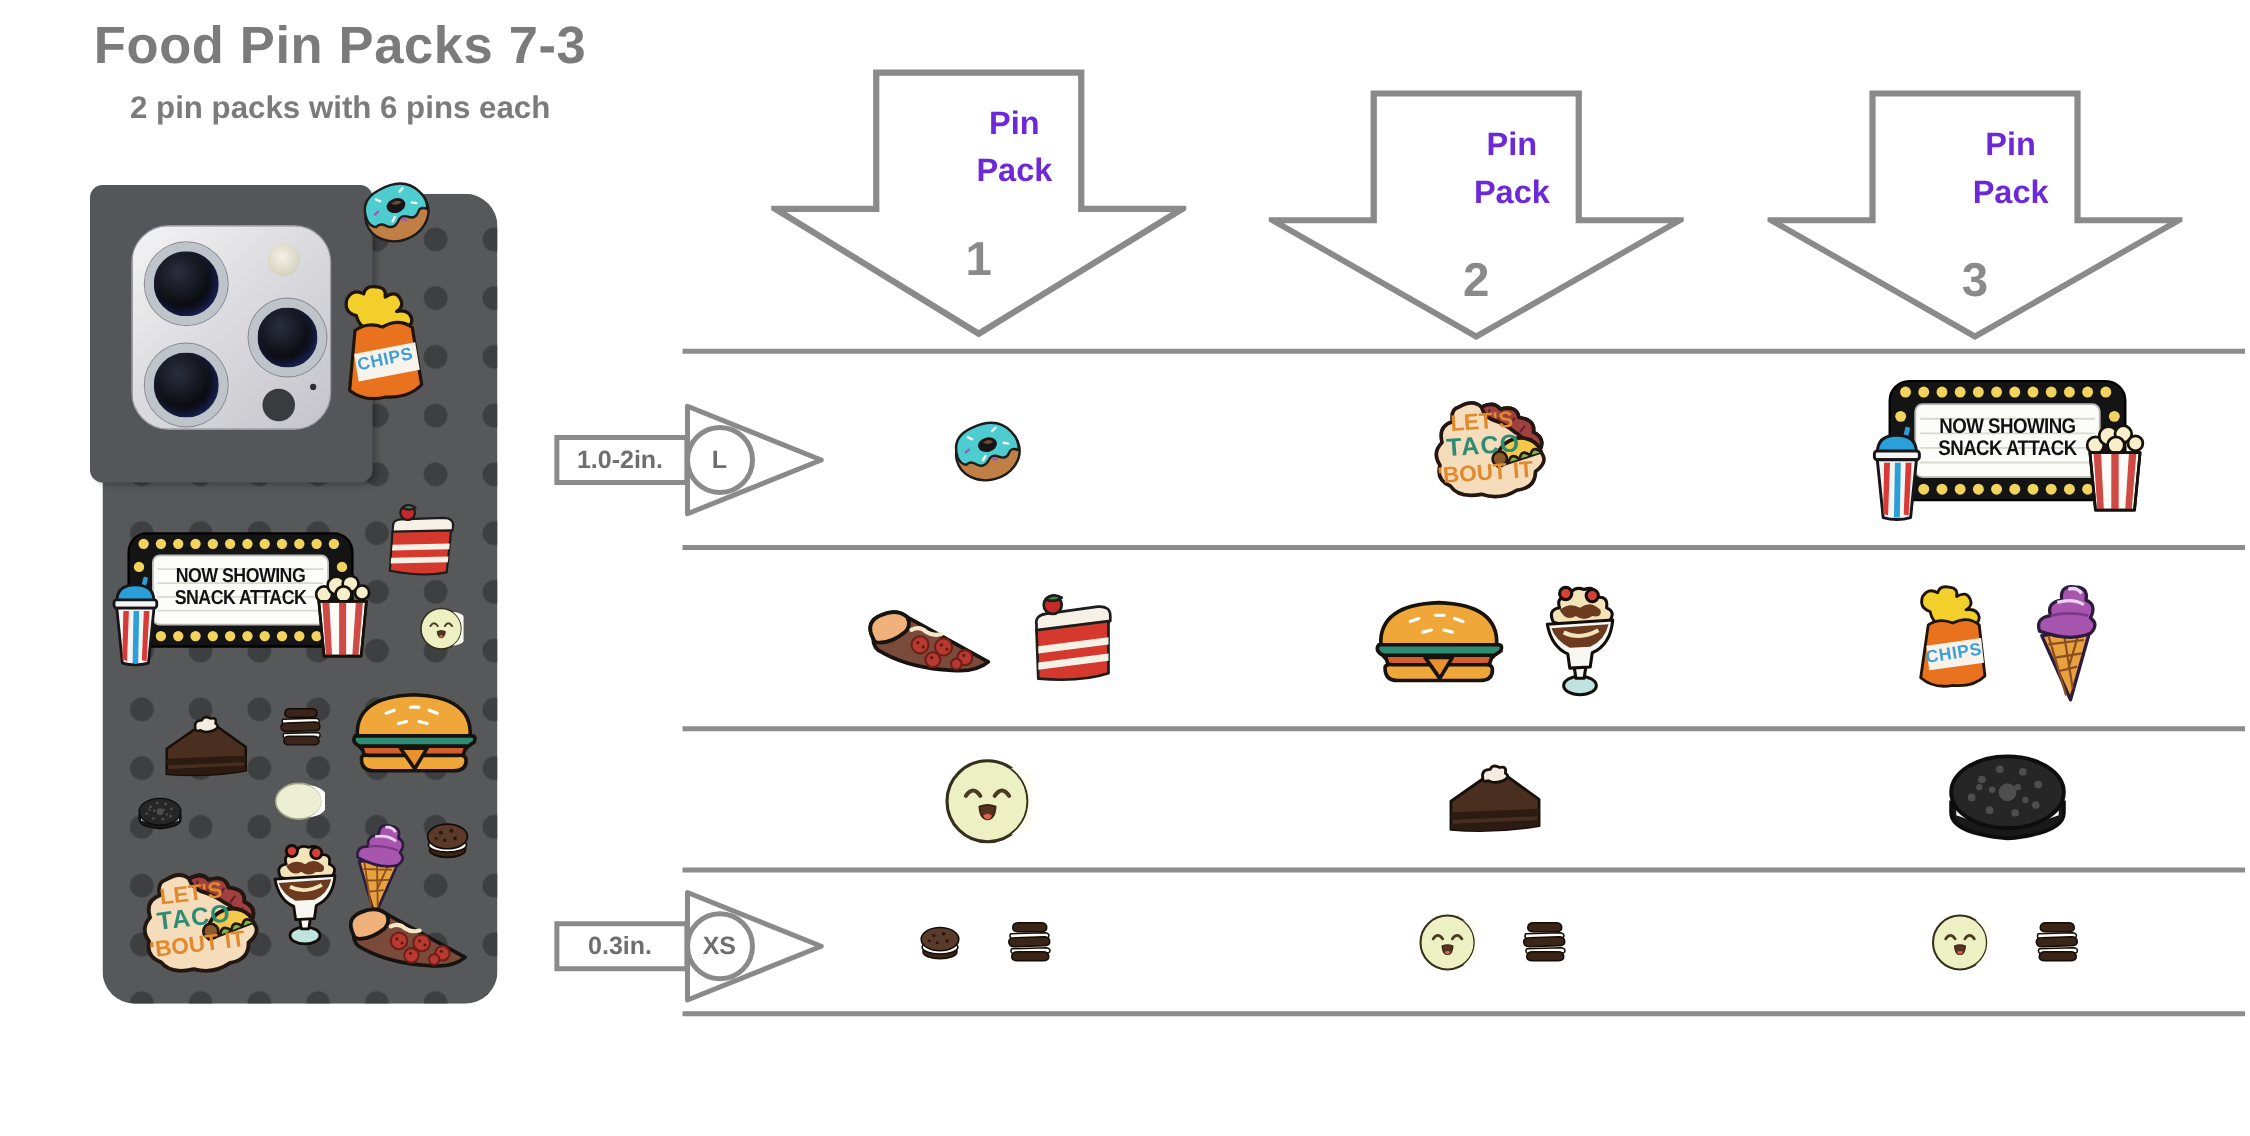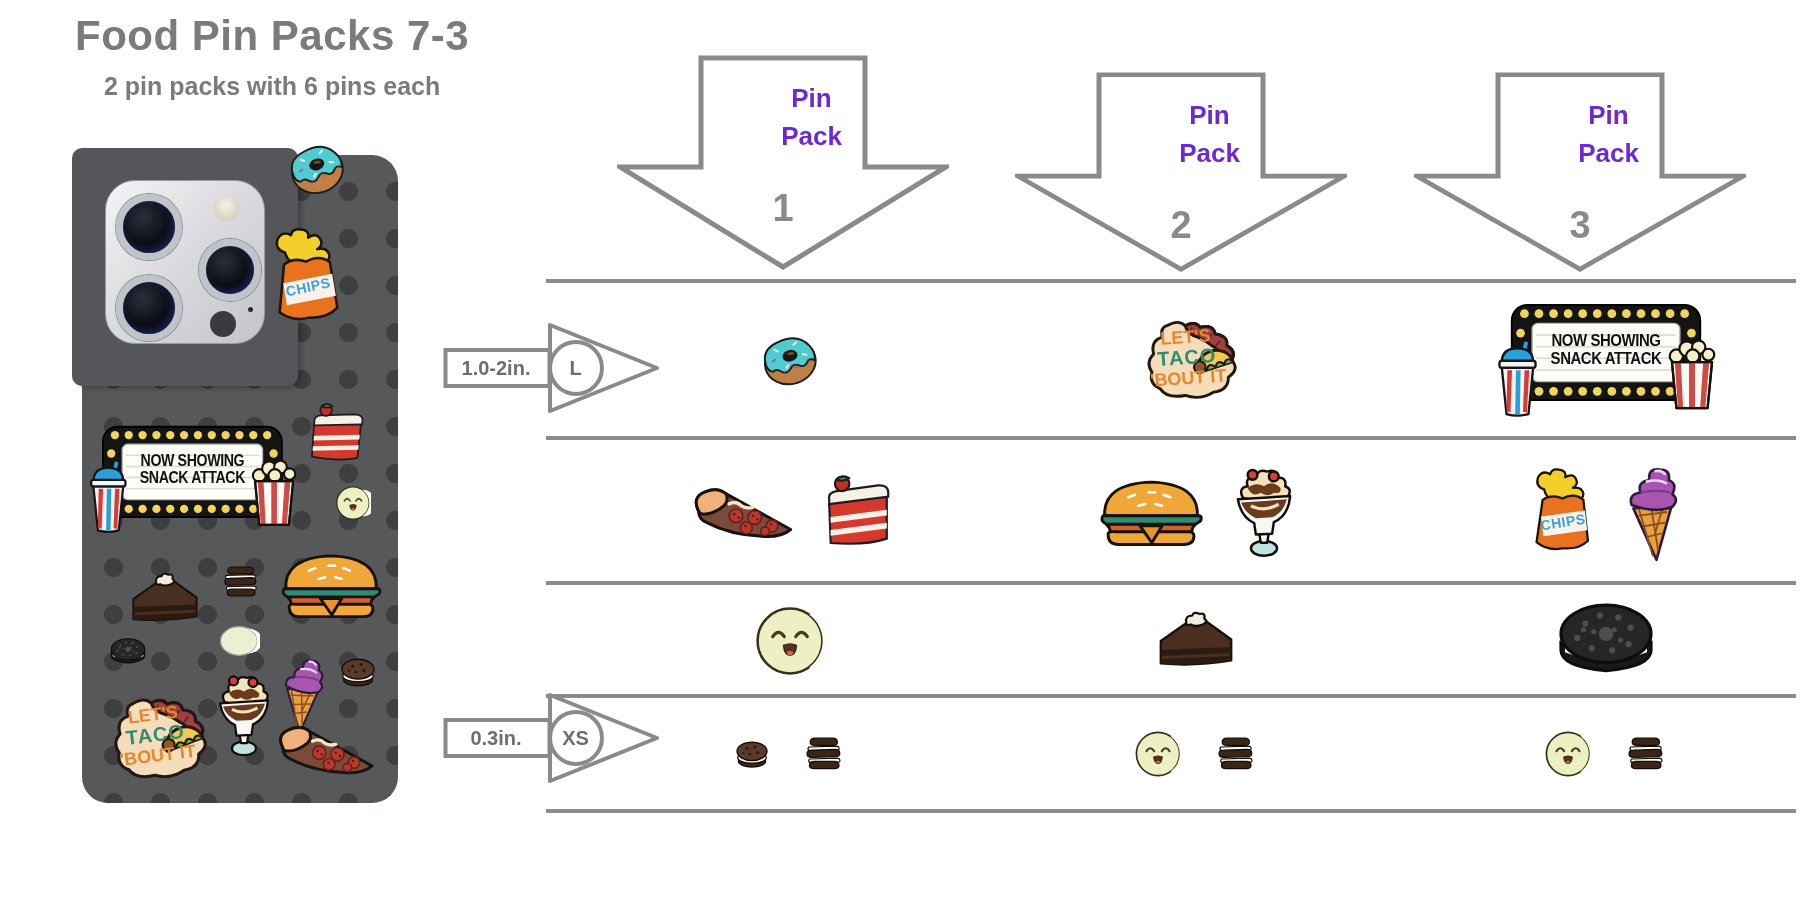--- a/index.html
+++ b/index.html
@@ -77,21 +77,21 @@
   .pa-2{left:1015px;top:72px;height:200px;}
   .pa-3{left:1414px;top:72px;height:200px;}
   .pack-arrow svg{width:100%;height:100%;display:block;}
   .pa-label{position:absolute;left:82px;top:24px;width:167px;text-align:center;
             font-size:26px;line-height:38px;font-weight:bold;color:#6d28d9;margin-left:29px;}
   .pa-label span{display:block;}
   .pa-num{position:absolute;left:0;top:132px;width:332px;text-align:center;
           font-size:38px;font-weight:bold;color:#8a8a8a;}
   
   .size-arrow{position:absolute;left:443px;width:217px;height:92px;}
-  .sa-l{top:322px}.sa-m{top:468px}.sa-s{top:594px}.sa-xs{top:692px}
+  .sa-l{top:322px}.sa-m{top:468px}.sa-s{top:594px}.sa-xs{top:711px}
   .size-arrow svg{width:100%;height:100%;display:block;}
   .sa-size{position:absolute;left:2px;top:29px;width:102px;height:34px;line-height:34px;text-align:center;
            font-weight:bold;font-size:20px;color:#6e6e6e;}
   .sa-code{position:absolute;left:107px;top:29px;width:51px;height:34px;line-height:34px;text-align:center;
            font-weight:bold;font-size:20px;color:#6e6e6e;}
   
   .cell{position:absolute;display:flex;align-items:center;justify-content:center;gap:24px;}
   .r0{top:288px;height:146px}.r1{top:442px;height:140px}.r2{top:587px;height:108px}.r3{top:700px;height:108px}
   .c0{left:660px;width:260px}.c1{left:1066px;width:260px}.c2{left:1476px;width:260px}
   .r3.cell{gap:30px;}

